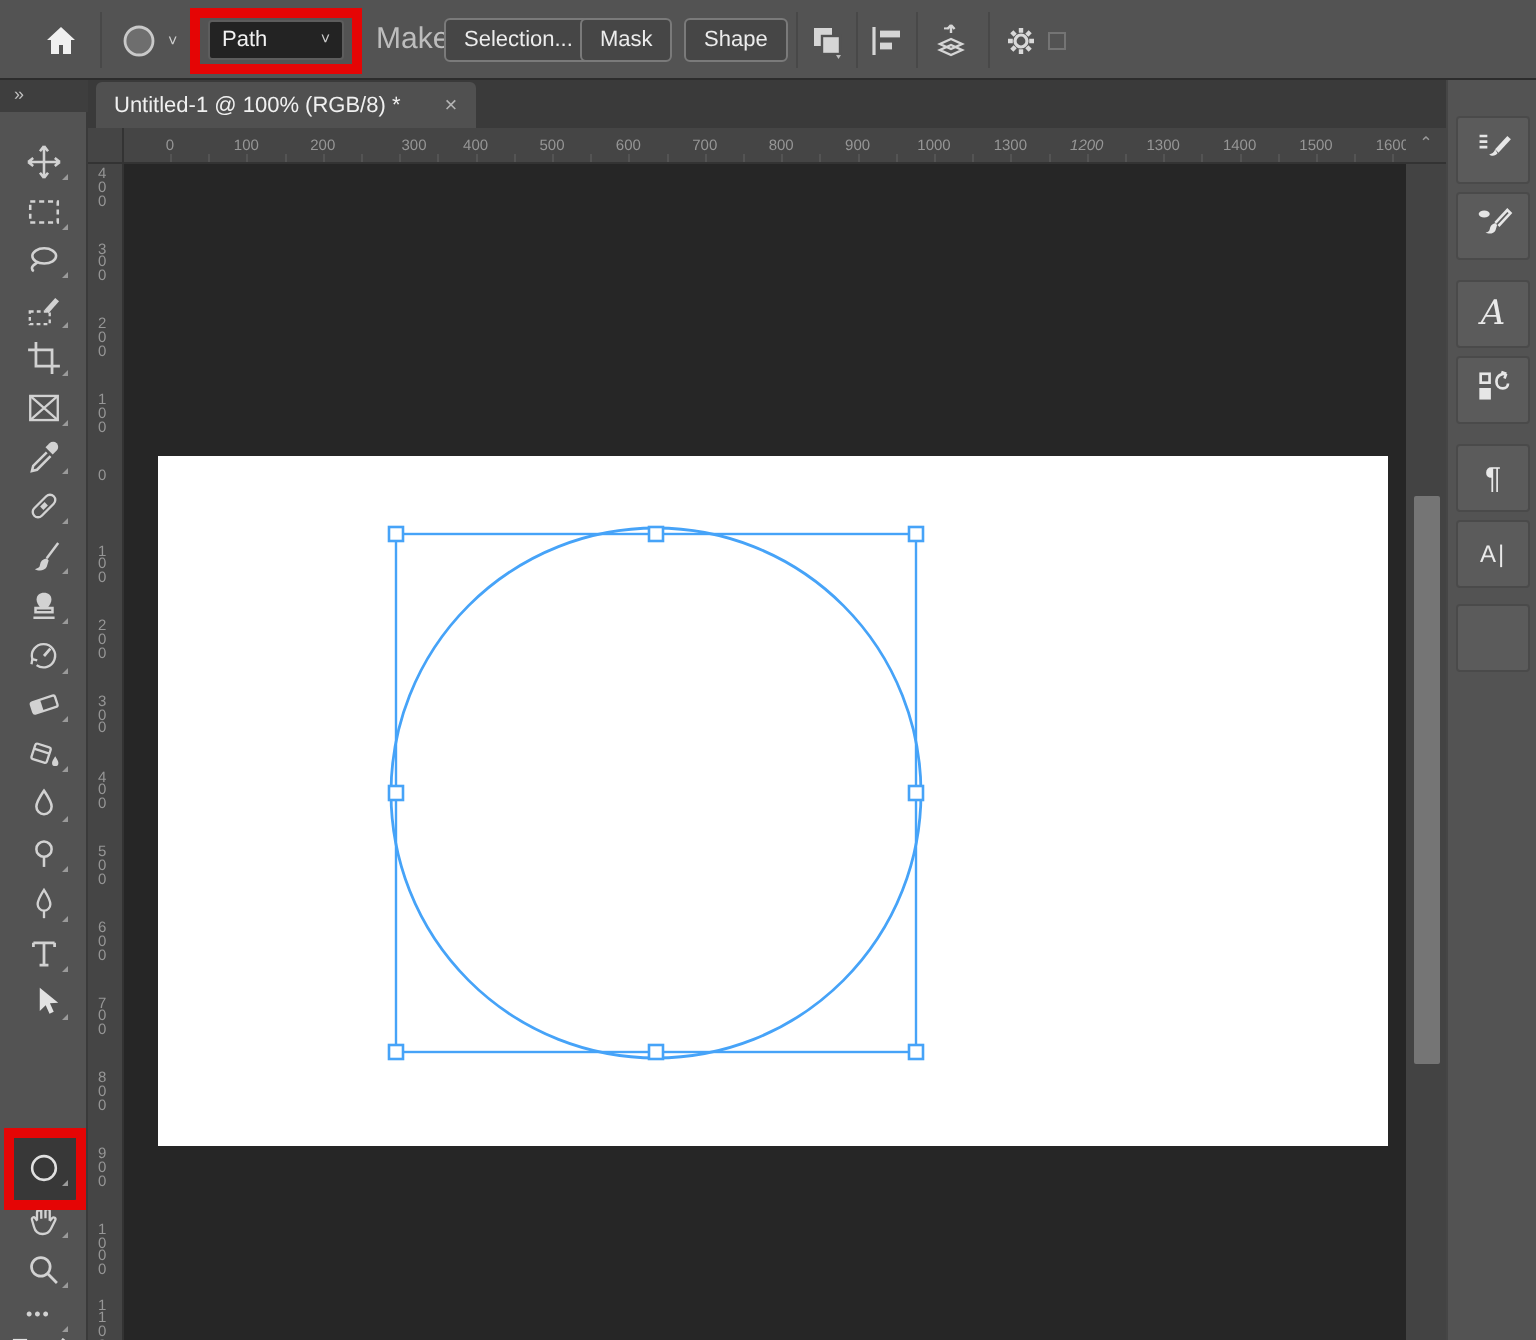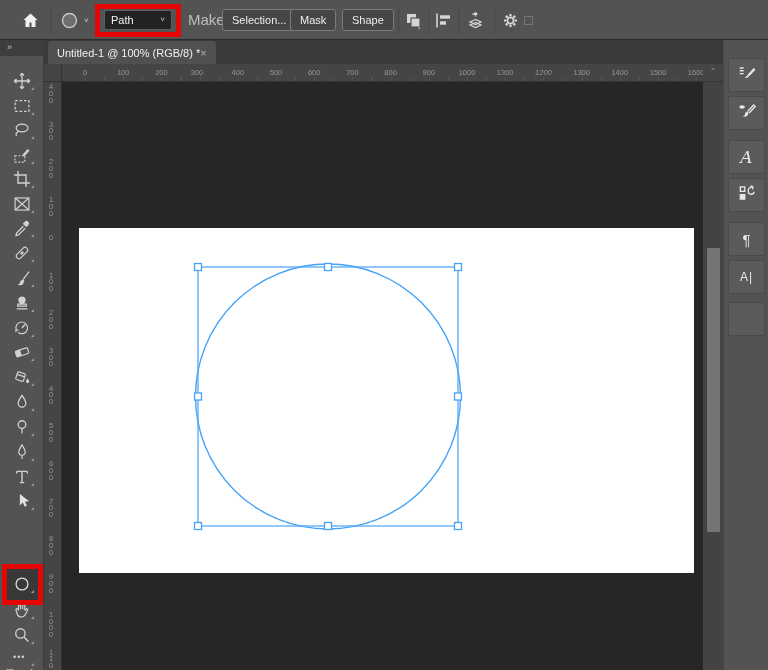--- a/index.html
+++ b/index.html
@@ -22,21 +22,21 @@
   #align-edges-box{left:524px;top:16px;width:9px;height:9px;border:1px solid #747474;background:transparent;}
   #align-edges-label{left:540px;top:0;font-size:11px;color:#7d7d7d;line-height:40px;}
   .bar-icon{top:11px;width:19px;height:19px;}
   .bar-icon svg{display:block;}
 
   
   #left-expander{left:0;top:40px;width:44px;height:16px;background:#3e3e3e;font-size:9px;color:#c2c2c2;
                  padding-left:7px;letter-spacing:0px;line-height:14px;}
   #tab-bar{left:44px;top:40px;width:679px;height:24px;background:#3a3a3a;}
   #doc-tab{left:4px;top:1px;height:23px;background:#505050;border-radius:3px 3px 0 0;display:flex;
-           align-items:center;padding:0 9px;gap:0;}
+           align-items:center;padding:0 9px;gap:22px;}
   #doc-tab-title{font-size:11px;color:#f0f0f0;white-space:nowrap;}
   #doc-tab-close{font-size:11px;color:#b3b3b3;}
 
   
   #ruler-corner{left:44px;top:64px;width:18px;height:18px;background:#454545;border-right:1px solid #333;border-bottom:1px solid #333;}
   #h-ruler{left:62px;top:64px;width:641px;height:18px;background:#454545;border-bottom:1px solid #333;
            background-image:repeating-linear-gradient(90deg,#545454 0 1px,transparent 1px 19.1px);
            background-size:100% 5px;background-position:22.9px 13px;background-repeat:no-repeat;}
   .h-lab{position:absolute;top:4px;transform:translateX(-50%);font-size:7.5px;color:#969696;}
   #v-ruler{left:44px;top:82px;width:18px;height:588px;background:#454545;border-right:1px solid #333;}
@@ -142,21 +142,21 @@
       <span id="doc-tab-title">Untitled-1 @ 100% (RGB/8) *</span>
       <span id="doc-tab-close">×</span>
     </div>
   </div>
 
   <div id="ruler-corner" class="abs"></div>
   <div id="h-ruler" class="abs">
       <span class="h-lab" style="left: 23px;">0</span>
       <span class="h-lab" style="left: 61.2px;">100</span>
       <span class="h-lab" style="left: 99.4px;">200</span>
-      <span class="h-lab" style="left: 135px;">300</span>
+      <span class="h-lab" style="left: 145px;">300</span>
       <span class="h-lab" style="left: 175.8px;">400</span>
       <span class="h-lab" style="left: 214px;">500</span>
       <span class="h-lab" style="left: 252.2px;">600</span>
       <span class="h-lab" style="left: 290.4px;">700</span>
       <span class="h-lab" style="left: 328.6px;">800</span>
       <span class="h-lab" style="left: 366.8px;">900</span>
       <span class="h-lab" style="left: 405px;">1000</span>
       <span class="h-lab" style="left: 443.2px;">1300</span>
       <span class="h-lab" style="left: 481.4px; font-style: italic;">1200</span>
       <span class="h-lab" style="left: 519.6px;">1300</span>

